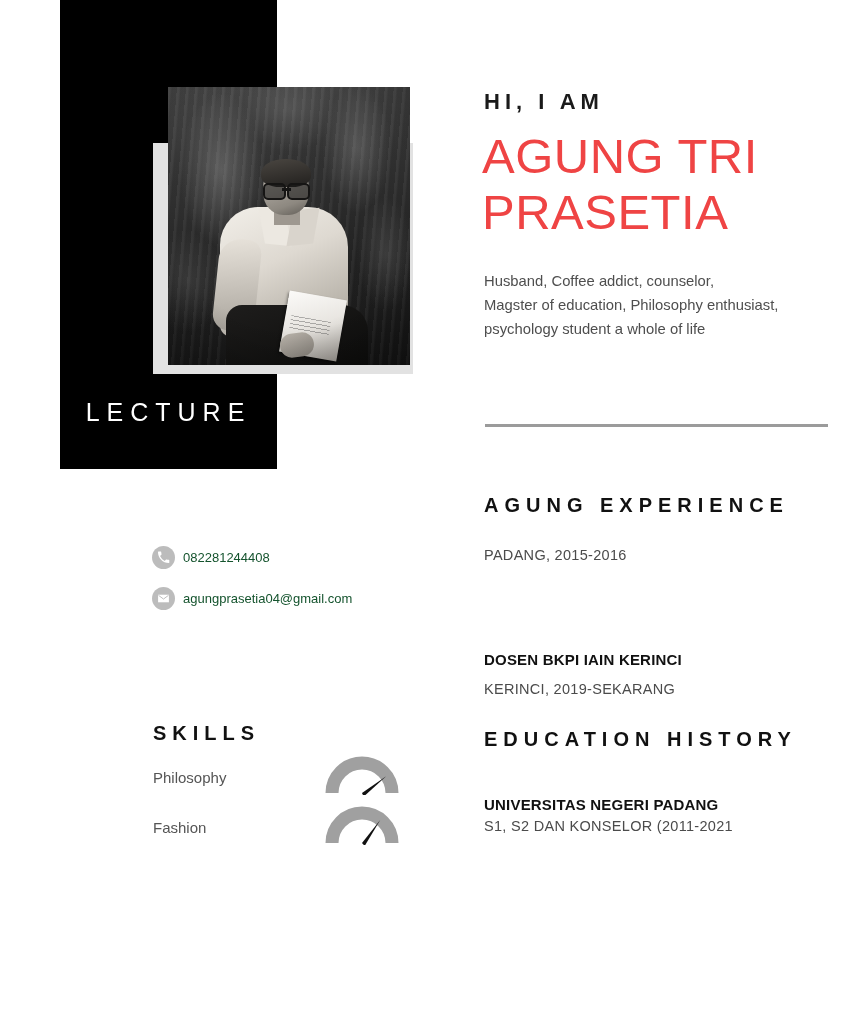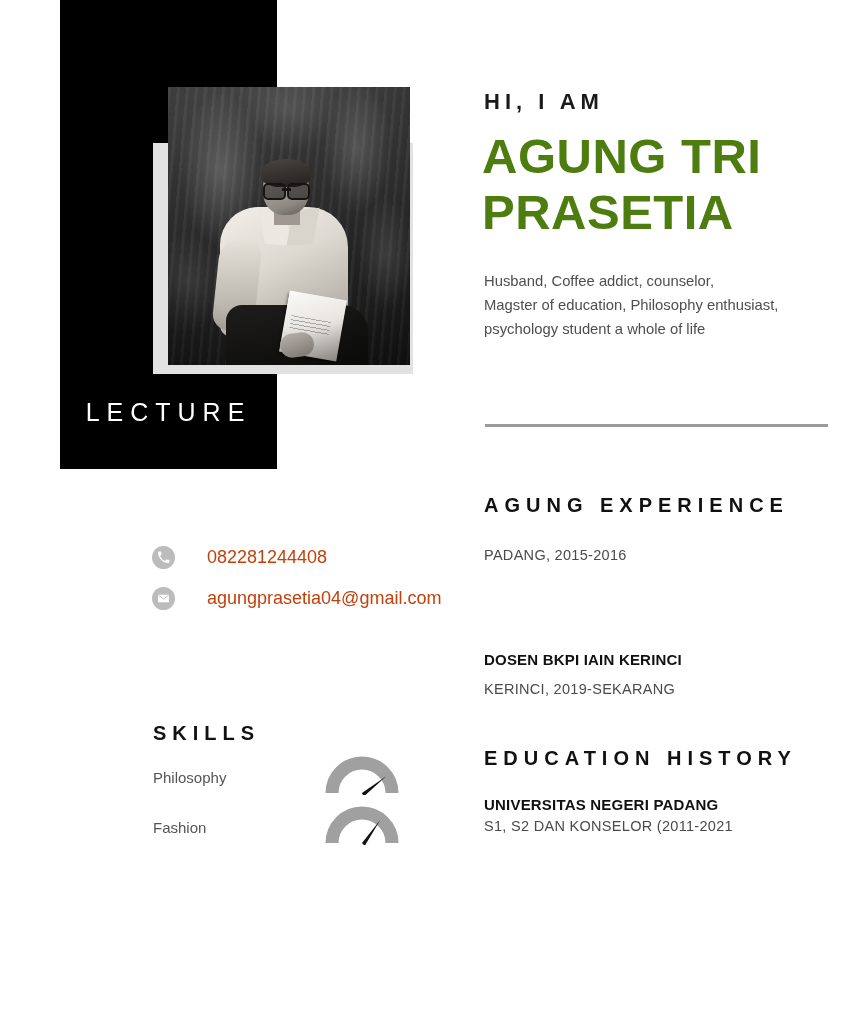--- a/index.html
+++ b/index.html
@@ -203,23 +203,23 @@
     height: 23px;
     border-radius: 50%;
     background: #bcbcbc;
     display: flex;
     align-items: center;
     justify-content: center;
     flex: 0 0 auto;
   }
   .contact-icon svg { display: block; }
   .contact-text {
-    margin-left: 32px;
-    font-size: 18px;
-    color: #c2410c;
+    margin-left: 8px;
+    font-size: 13px;
+    color: #14532d;
     white-space: nowrap;
   }
 
   
   .skills-heading {
     position: absolute;
     left: 153px;
     top: 722px;
     font-size: 20px;
     font-weight: bold;
@@ -260,24 +260,24 @@
     font-weight: bold;
     letter-spacing: 5px;
     color: #1a1a1a;
   }
   .name-text {
     position: absolute;
     left: 482px;
     top: 128px;
     width: 370px;
     font-size: 49px;
-    font-weight: bold;
+    font-weight: normal;
     line-height: 1.15;
     letter-spacing: 0.5px;
-    color: #4d7c0f;
+    color: #ef4444;
   }
   .tagline {
     position: absolute;
     left: 484px;
     top: 270px;
     width: 360px;
     font-size: 14.8px;
     line-height: 1.62;
     color: #4e4e4e;
     white-space: pre-line;
@@ -293,21 +293,21 @@
 
   .sec-heading {
     position: absolute;
     font-size: 20px;
     font-weight: bold;
     letter-spacing: 6px;
     color: #111111;
     white-space: nowrap;
   }
   #work-heading { left: 484px; top: 494px; }
-  #edu-heading  { left: 484px; top: 747px; }
+  #edu-heading  { left: 484px; top: 728px; }
 
   .entry { position: absolute; width: 360px; }
   .entry-title {
     font-size: 15px;
     font-weight: bold;
     color: #111111;
     letter-spacing: 0.2px;
   }
   .entry-sub {
     font-size: 14.5px;

